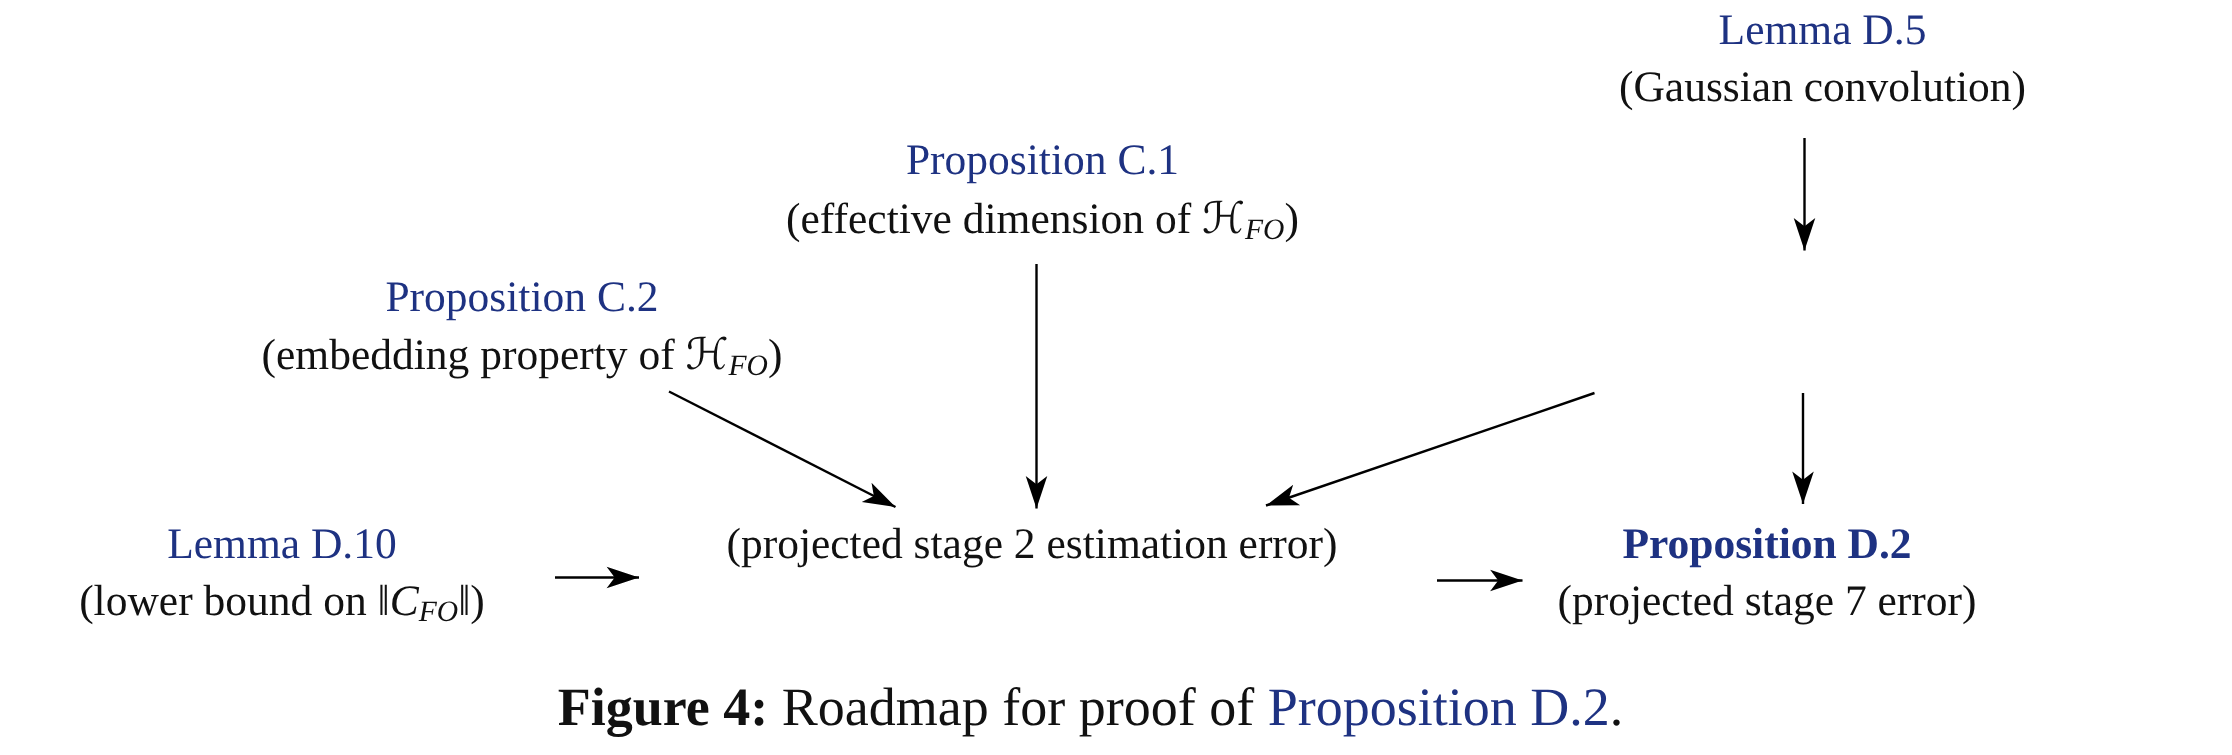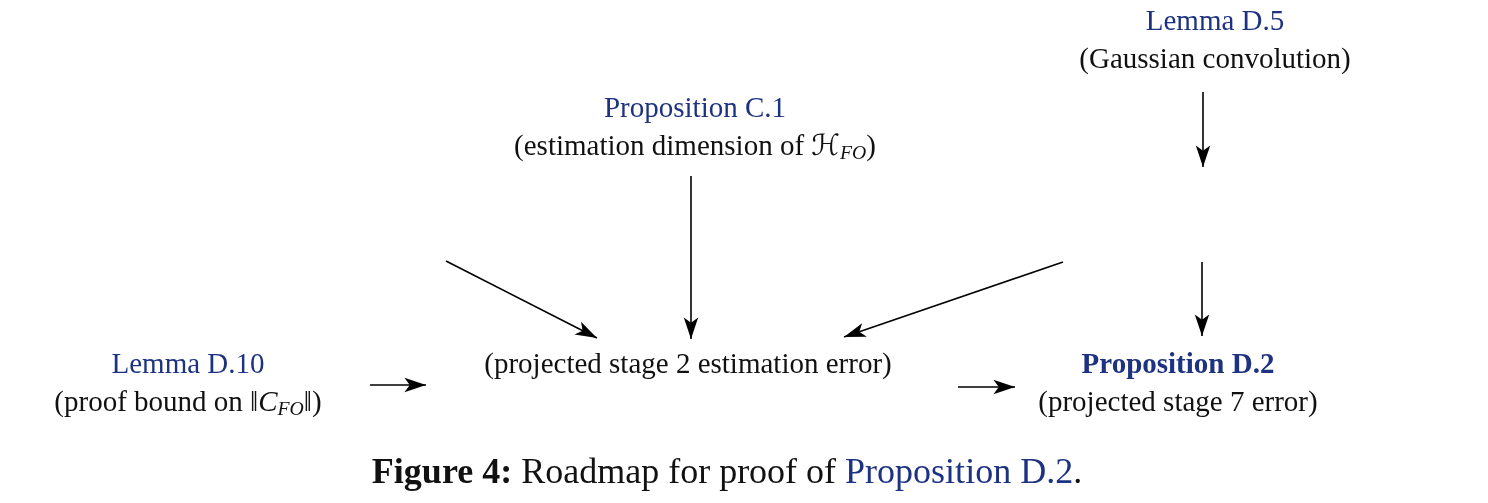--- a/index.html
+++ b/index.html
@@ -91,28 +91,32 @@
       <line x1="958" y1="387" x2="1015" y2="387" class="edge" marker-end="url(#arrowhead)"></line>
     </svg>
 
   <div class="node" id="n-lemma-d5">
     <div class="title">Lemma D.5</div>
     <div class="subtitle">(Gaussian convolution)</div>
   </div>
 
   <div class="node" id="n-prop-c1">
     <div class="title">Proposition C.1</div>
-    <div class="subtitle"><span>(estimation dimension of </span><span class="mathcal">ℋ</span><sub class="msub">FO</sub><span>)</span></div>
+    <div class="subtitle"><span>(effective dimension of </span><span class="mathcal">ℋ</span><sub class="msub">FO</sub><span>)</span></div>
   </div>
 
+  <div class="node" id="n-prop-c2">
+    <div class="title">Proposition C.2</div>
+    <div class="subtitle"><span>(embedding property of </span><span class="mathcal">ℋ</span><sub class="msub">FO</sub><span>)</span></div>
+  </div>
 
 
   <div class="node" id="n-lemma-d10">
     <div class="title">Lemma D.10</div>
-    <div class="subtitle"><span>(proof bound on ‖</span><span class="mathit">C</span><sub class="msub">FO</sub><span>‖)</span></div>
+    <div class="subtitle"><span>(lower bound on ‖</span><span class="mathit">C</span><sub class="msub">FO</sub><span>‖)</span></div>
   </div>
 
   <div class="node" id="n-prop-d8">
     <div class="subtitle">(projected stage 2 estimation error)</div>
   </div>
 
   <div class="node" id="n-prop-d2">
     <div class="title bold">Proposition D.2</div>
     <div class="subtitle">(projected stage 7 error)</div>
   </div>

